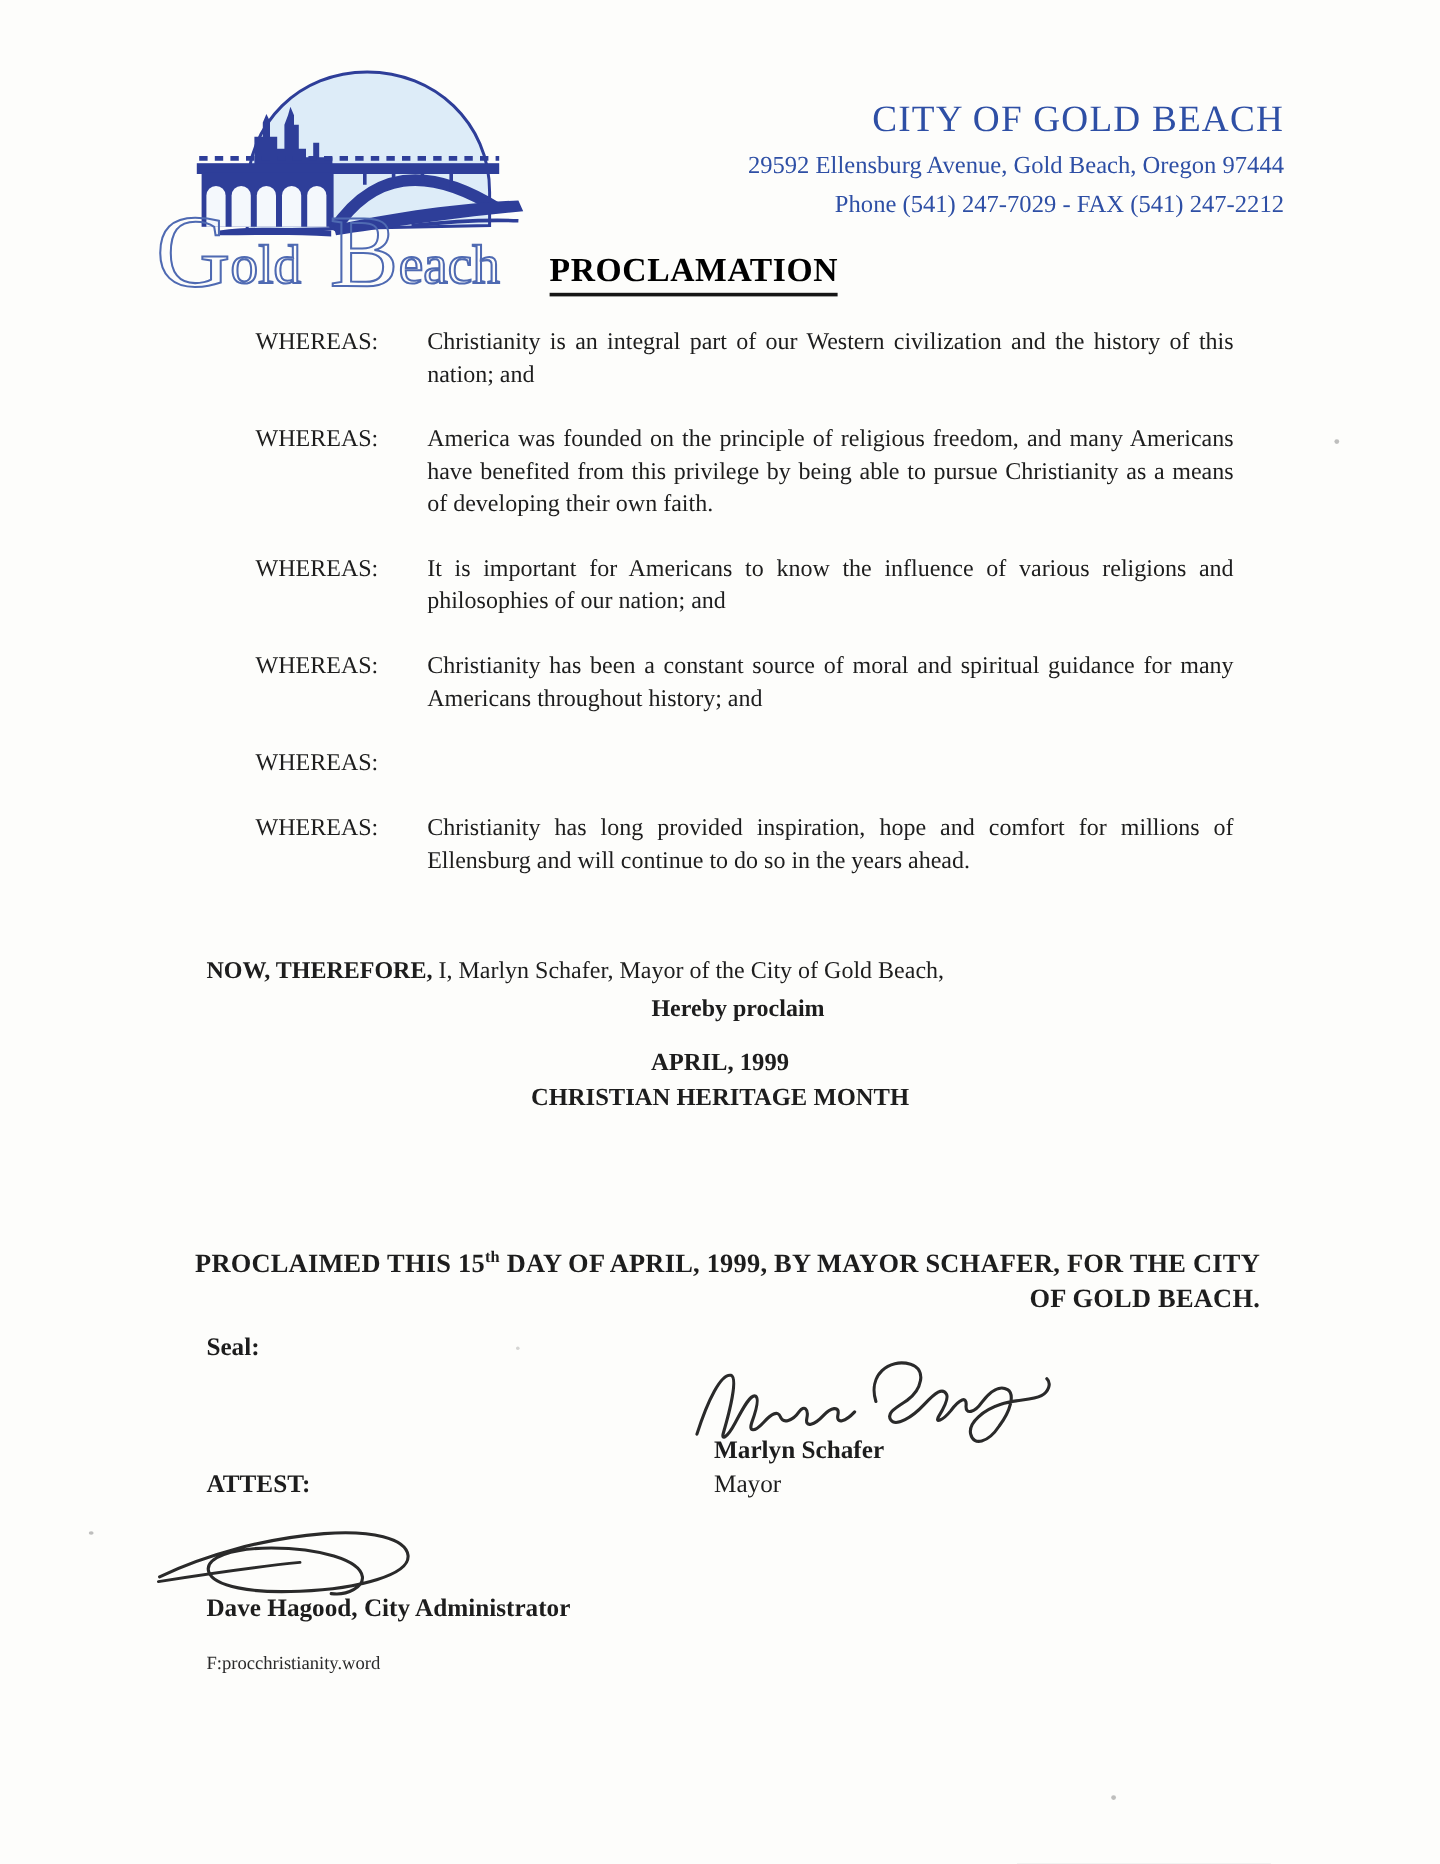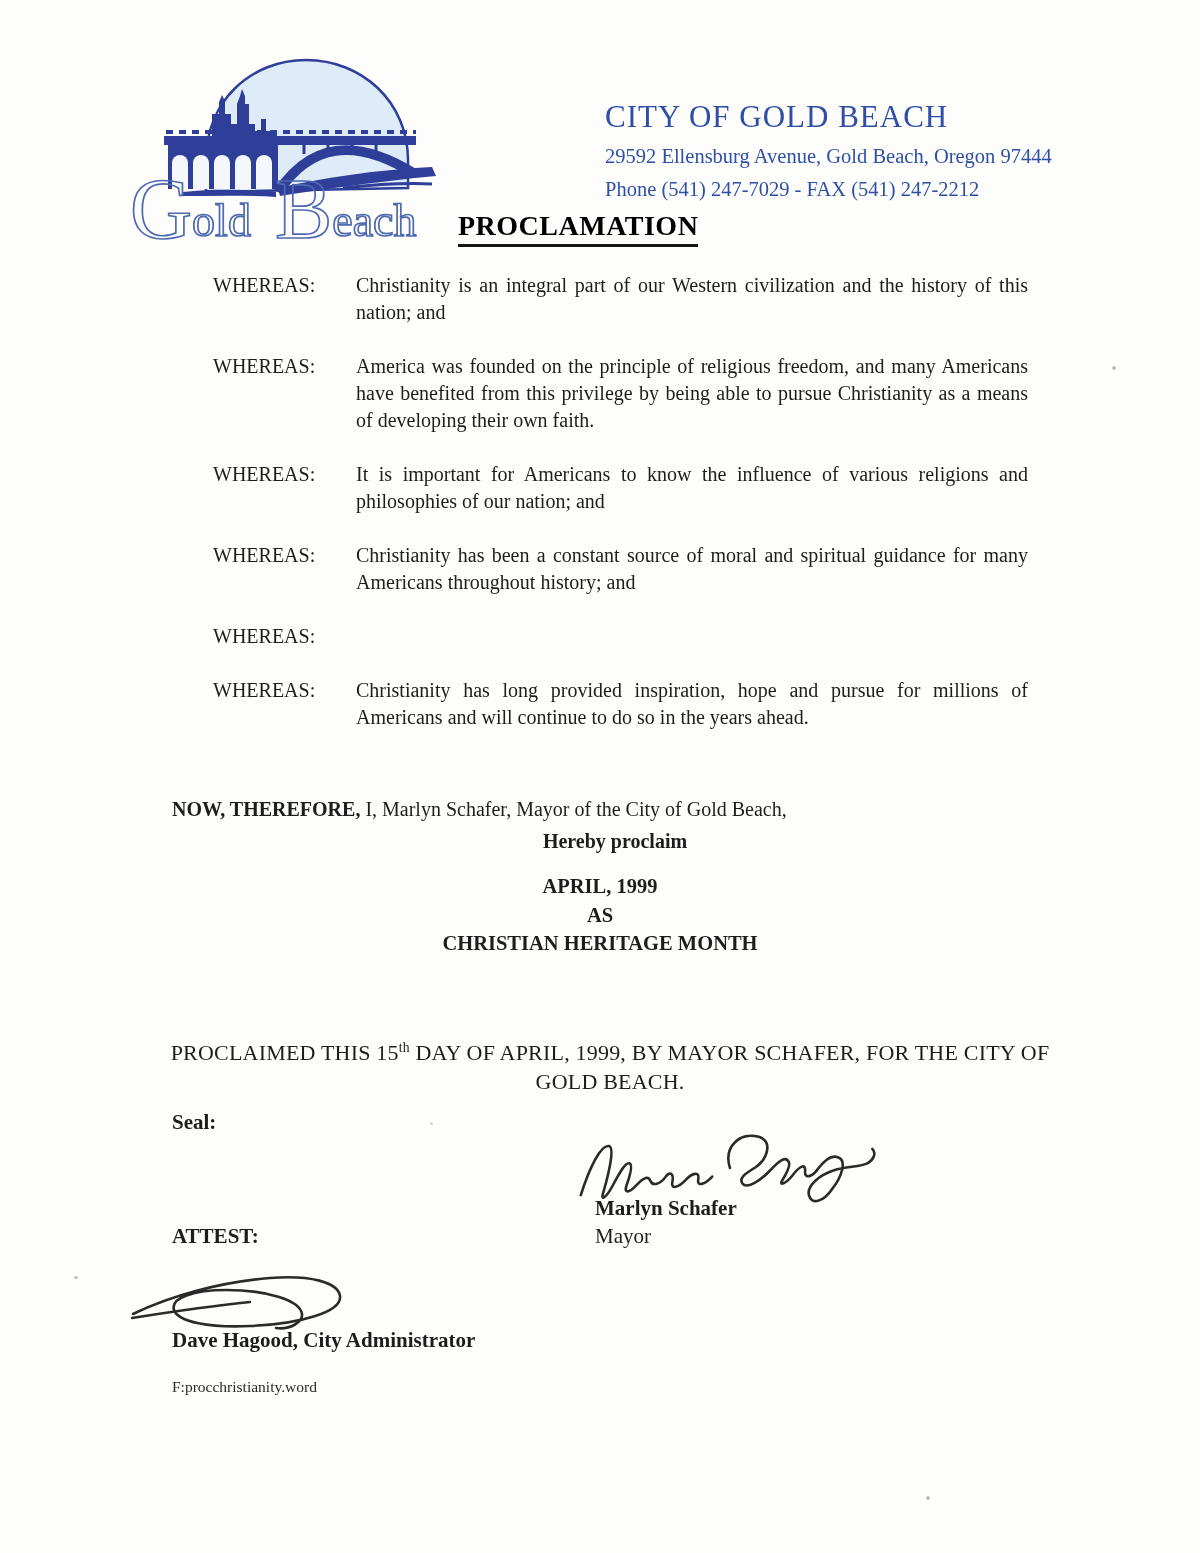--- a/index.html
+++ b/index.html
@@ -10,22 +10,22 @@
     margin: 0 auto;
     background: #fdfdfb;
     font-family: "Liberation Serif", serif;
     color: #1d1d1d;
     overflow: hidden;
   }
 
   
   .logo { position: absolute; left: 128px; top: 40px; width: 318px; height: 218px; }
   .header-right {
-    position: absolute; left: 605px; top: 98px; width: 465px;
-    text-align: left; color: #2e4fa5;
+    position: absolute; left: 605px; top: 80px; width: 465px;
+    text-align: right; color: #2e4fa5;
   }
   .city-name { font-size: 31px; letter-spacing: 1px; line-height: 1.2; margin-bottom: 8px; }
   .addr-line  { font-size: 20.5px; line-height: 1.35; }
   .phone-line { font-size: 20.5px; line-height: 1.35; margin-top: 5px; }
 
   .doc-title {
     position: absolute; left: 458px; top: 210px;
     font-size: 28px; font-weight: bold; letter-spacing: 0.5px;
     border-bottom: 3px solid #161616; padding-bottom: 2px;
     color: #000000;
@@ -42,22 +42,22 @@
   .hereby { text-align: center; font-weight: bold; margin-top: 5px; padding-left: 30px; }
 
   .month-block {
     position: absolute; left: 172px; top: 872px; width: 856px;
     text-align: center; font-weight: bold; font-size: 20.5px; line-height: 28.5px;
   }
 
   .city-line { position: absolute; left: 172px; top: 983px; width: 880px; font-size: 20.5px; }
 
   .proclaimed-block {
-    position: absolute; left: 160px; top: 1033px; width: 900px;
-    text-align: center; font-weight: normal; font-size: 22px; line-height: 29px;
+    position: absolute; left: 150px; top: 1033px; width: 900px;
+    text-align: right; font-weight: bold; font-size: 22px; line-height: 29px;
     letter-spacing: 0.2px;
   }
   .sup { vertical-align: super; font-size: 0.62em; }
 
   .seal-label   { position: absolute; left: 172px; top: 1110px; font-size: 21px; font-weight: bold; }
   .attest-label { position: absolute; left: 172px; top: 1224px; font-size: 21px; font-weight: bold; text-align: center; }
 
   .mayor-signature { position: absolute; left: 572px; top: 1128px; width: 310px; height: 85px; transform: rotate(-2deg); }
   .mayor-name  { position: absolute; left: 595px; top: 1196px; font-size: 21px; font-weight: bold; }
   .mayor-title { position: absolute; left: 595px; top: 1224px; font-size: 21px; font-weight: normal; }
@@ -131,32 +131,31 @@
     </div>
     <div class="clause">
       <div class="clause-label">WHEREAS:</div>
       <div class="clause-text">Christianity has been a constant source of moral and spiritual guidance for many Americans throughout history;  and</div>
     </div>
     <div class="clause">
       <div class="clause-label">WHEREAS:</div>
     </div>
     <div class="clause">
       <div class="clause-label">WHEREAS:</div>
-      <div class="clause-text">Christianity has long provided inspiration, hope and pursue for millions of Americans and will continue to do so in the years ahead.</div>
+      <div class="clause-text">Christianity has long provided inspiration, hope and comfort for millions of Ellensburg and will continue to do so in the years ahead.</div>
     </div>
   </div>
 
   <div class="therefore-block">
     <div class="therefore-line"><span class="b">NOW, THEREFORE,</span><span> I,  Marlyn Schafer, Mayor of the City of Gold Beach,</span></div>
     <div class="hereby">Hereby proclaim</div>
   </div>
 
   <div class="month-block">
     <div>APRIL, 1999</div>
-    <div>AS</div>
     <div>CHRISTIAN HERITAGE MONTH</div>
   </div>
 
 
   <div class="proclaimed-block"><span>PROCLAIMED THIS 15</span><span class="sup">th</span><span> DAY OF APRIL, 1999, BY MAYOR SCHAFER, FOR THE CITY OF GOLD BEACH.</span></div>
 
   <div class="seal-label">Seal:</div>
 
   <svg class="mayor-signature" viewBox="0 0 310 85" xmlns="http://www.w3.org/2000/svg">
     <path d="M8,62 C18,34 30,12 38,14 C44,16 36,44 30,62 C28,68 33,66 40,54 C48,40 54,30 58,32 C61,34 58,44 54,54 C51,62 56,62 64,54 C70,48 76,44 78,50 C80,56 88,54 94,46 C98,41 102,44 100,52 C98,60 106,58 114,50 C120,44 128,42 126,50 C124,58 132,56 140,48" fill="none" stroke="#2a2a2a" stroke-width="2.6" stroke-linecap="round"></path>

